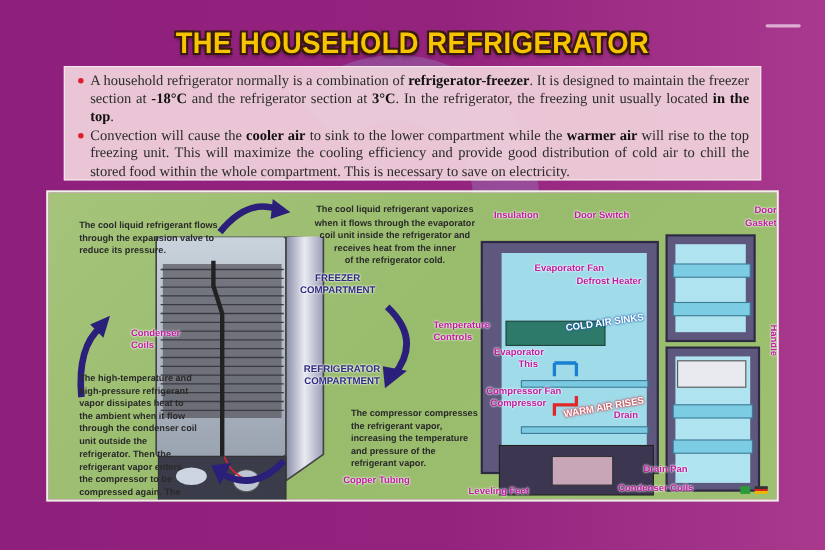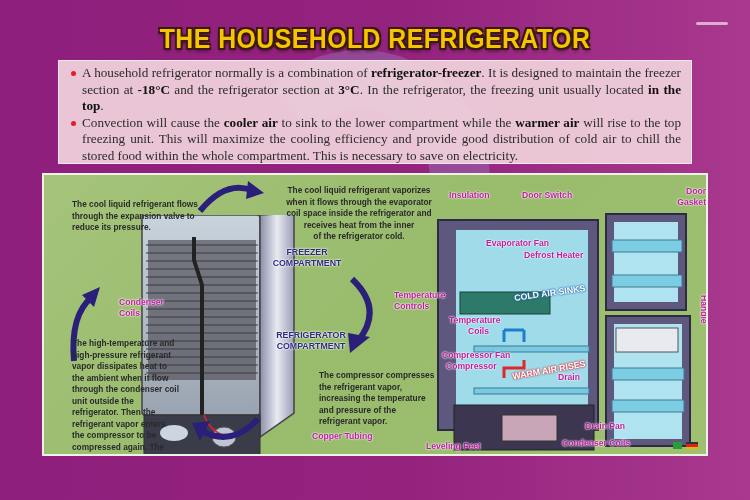--- a/index.html
+++ b/index.html
@@ -122,21 +122,21 @@
   <svg style="left:18px;top:110px" width="50" height="80" viewBox="0 0 50 80">
       <path d="M12 76 Q8 30 30 12" stroke="#2a1f7a" stroke-width="6" fill="none"></path>
       <polygon points="20,10 38,2 32,22" fill="#2a1f7a"></polygon>
     </svg>
 
   <div class="dlabel" style="left:28px;top:24px;width:130px">The cool liquid refrigerant flows through the expansion valve to reduce its pressure.</div>
 
   <div class="dlabel" style="left:240px;top:10px;width:150px;text-align:center">
     <div>The cool liquid refrigerant vaporizes</div>
     <div>when it flows through the evaporator</div>
-    <div>coil space inside the refrigerator and</div>
+    <div>coil unit inside the refrigerator and</div>
     <div>receives heat from the inner</div>
     <div>of the refrigerator cold.</div>
   </div>
 
   <div class="dlabel" style="left:28px;top:163px;width:108px">The high-temperature and high-pressure refrigerant vapor dissipates heat to the ambient when it flow through the condenser coil unit outside the refrigerator. Then the refrigerant vapor enters the compressor to be compressed again. The cycle repeats itself.</div>
   <div class="dlabel" style="left:275px;top:195px;width:118px">The compressor compresses the refrigerant vapor, increasing the temperature and pressure of the refrigerant vapor.</div>
 
   <div class="pink" style="left:75px;top:122px;width:50px">Condenser Coils</div>
   <div class="navy" style="left:228px;top:72px;width:70px">FREEZER COMPARTMENT</div>
   <div class="navy" style="left:222px;top:155px;width:90px">REFRIGERATOR COMPARTMENT</div>
@@ -164,21 +164,21 @@
     <path d="M70 178 L70 168 L90 168 L90 160" stroke="#e0282a" stroke-width="3" fill="none"></path>
   </svg>
 
   <div class="pink" style="left:405px;top:15px">Insulation</div>
   <div class="pink" style="left:478px;top:15px">Door Switch</div>
   <div class="pink" style="left:632px;top:11px;width:30px;text-align:right">Door Gasket</div>
   <div class="pink" style="left:442px;top:63px">Evaporator Fan</div>
   <div class="pink" style="left:480px;top:75px">Defrost Heater</div>
   <div class="pink" style="left:350px;top:115px;width:50px;text-align:left">Temperature Controls</div>
   <div class="navy" style="left:470px;top:113px;color:#fff;text-shadow:0 0 2px #1a5fb0,0 0 2px #1a5fb0;transform:rotate(-8deg)">COLD AIR SINKS</div>
-  <div class="pink" style="left:405px;top:140px;width:40px;text-align:right">Temperature Coils</div>
+  <div class="pink" style="left:405px;top:140px;width:40px;text-align:right">Evaporator This</div>
   <div class="pink" style="left:654px;top:120px;writing-mode:vertical-rl">Handle</div>
   <div class="pink" style="left:398px;top:175px">Compressor Fan</div>
   <div class="pink" style="left:402px;top:186px">Compressor</div>
   <div class="navy" style="left:468px;top:190px;color:#fff;text-shadow:0 0 2px #d0202a,0 0 2px #d0202a;transform:rotate(-10deg)">WARM AIR RISES</div>
   <div class="pink" style="left:514px;top:197px">Drain</div>
   <div class="pink" style="left:541px;top:246px">Drain Pan</div>
   <div class="pink" style="left:518px;top:263px">Condenser Coils</div>
   <div class="pink" style="left:382px;top:266px">Leveling Feet</div>
   <div class="pink" style="left:458px;top:279px">Defrost Timer</div>
 

